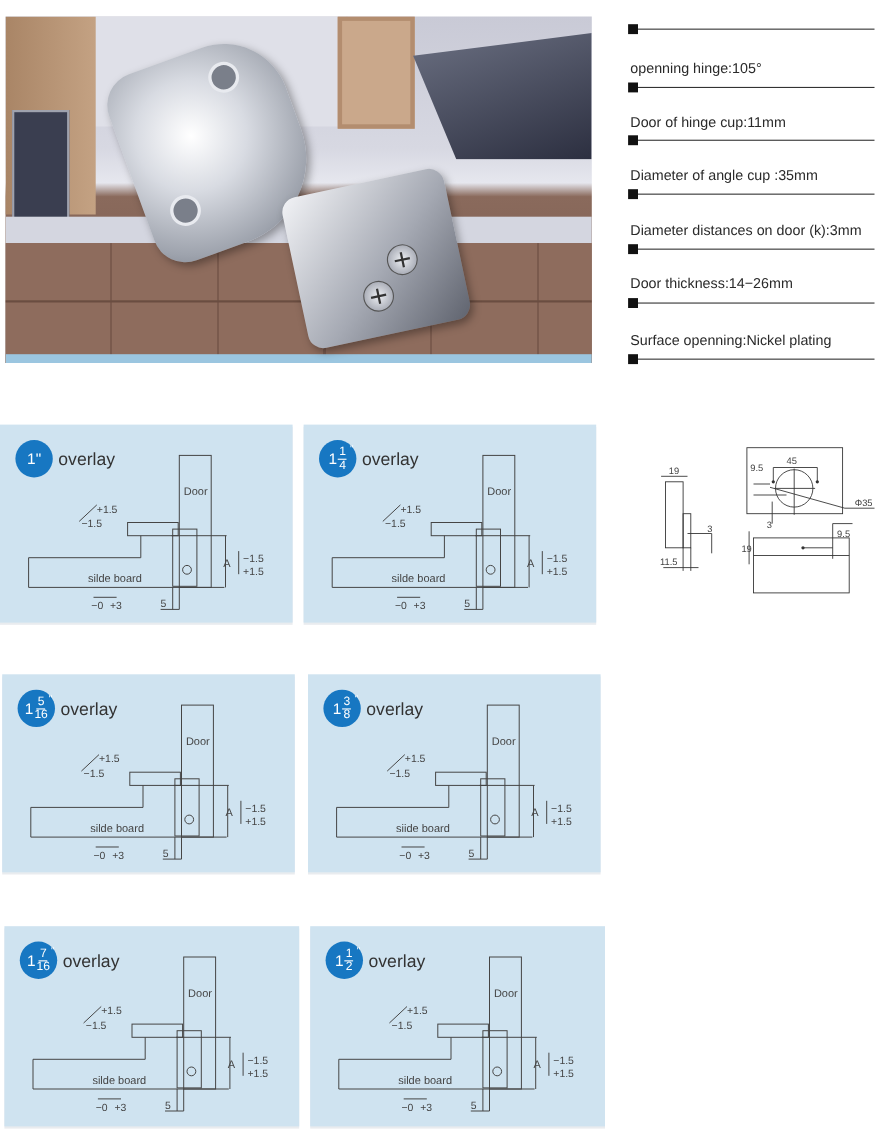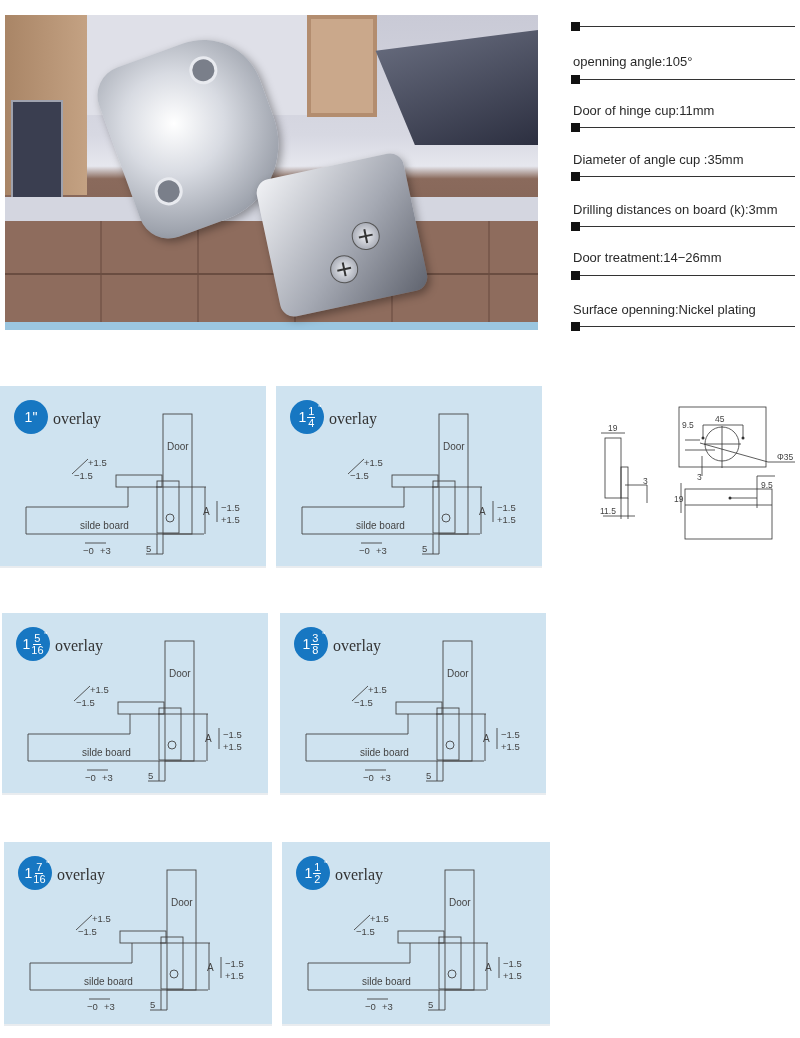--- a/index.html
+++ b/index.html
@@ -41,21 +41,21 @@
 
   
   .panel { position:absolute; width:266px; height:180px; background:#cfe3f0; box-shadow:0 2px 0 #e9ecef; }
   .badge { position:absolute; left:14px; top:14px; width:34px; height:34px; border-radius:50%;
            background:#1777c2; color:#fff; display:flex; align-items:center; justify-content:center;
            font-size:14px; line-height:1; }
   .badge .whole { font-size:14px; margin-right:1px; }
   .frac { display:inline-flex; flex-direction:column; align-items:center; font-size:11px; line-height:11px; }
   .frac .num { border-bottom:1px solid #fff; padding:0 1px; position:relative; }
   .frac .num::after { content:'"'; position:absolute; right:-6px; top:-3px; font-size:9px; }
-  .overlay-label { position:absolute; left:53px; top:24px; font-size:16px; color:#333;font-family:Liberation Serif, serif; }
+  .overlay-label { position:absolute; left:53px; top:24px; font-size:16px; color:#333; }
   .diagram { position:absolute; left:0; top:0; width:266px; height:180px; }
   .diagram text { font-family:"Liberation Sans", sans-serif; fill:#444; }
 
   
   .drill { position:absolute; left:595px; top:398px; width:205px; height:145px; }
   .drill text { font-family:"Liberation Sans", sans-serif; fill:#444; font-size:8.5px; }
 </style>
 </head>
 <body>
 
@@ -76,41 +76,41 @@
     <span class="screw" style="left:84px;top:62px"></span>
     <span class="screw" style="left:56px;top:90px"></span>
   </div>
 </div>
 
 <div>
   <div class="spec-line" style="top:22px">
       <span class="sq"></span>
       <span class="ln"></span>
     </div>
-  <div class="spec-text" style="top:54px">openning angle:105°</div>
+  <div class="spec-text" style="top:54px">openning hinge:105°</div>
   <div class="spec-line" style="top:75px">
       <span class="sq"></span>
       <span class="ln"></span>
     </div>
   <div class="spec-text" style="top:103px">Door of hinge cup:11mm</div>
   <div class="spec-line" style="top:123px">
       <span class="sq"></span>
       <span class="ln"></span>
     </div>
   <div class="spec-text" style="top:152px">Diameter of angle cup :35mm</div>
   <div class="spec-line" style="top:172px">
       <span class="sq"></span>
       <span class="ln"></span>
     </div>
-  <div class="spec-text" style="top:202px">Drilling distances on board (k):3mm</div>
+  <div class="spec-text" style="top:202px">Diameter distances on door (k):3mm</div>
   <div class="spec-line" style="top:222px">
       <span class="sq"></span>
       <span class="ln"></span>
     </div>
-  <div class="spec-text" style="top:250px">Door treatment:14−26mm</div>
+  <div class="spec-text" style="top:250px">Door thickness:14−26mm</div>
   <div class="spec-line" style="top:271px">
       <span class="sq"></span>
       <span class="ln"></span>
     </div>
   <div class="spec-text" style="top:302px">Surface openning:Nickel plating</div>
   <div class="spec-line" style="top:322px">
       <span class="sq"></span>
       <span class="ln"></span>
     </div>
 </div>

